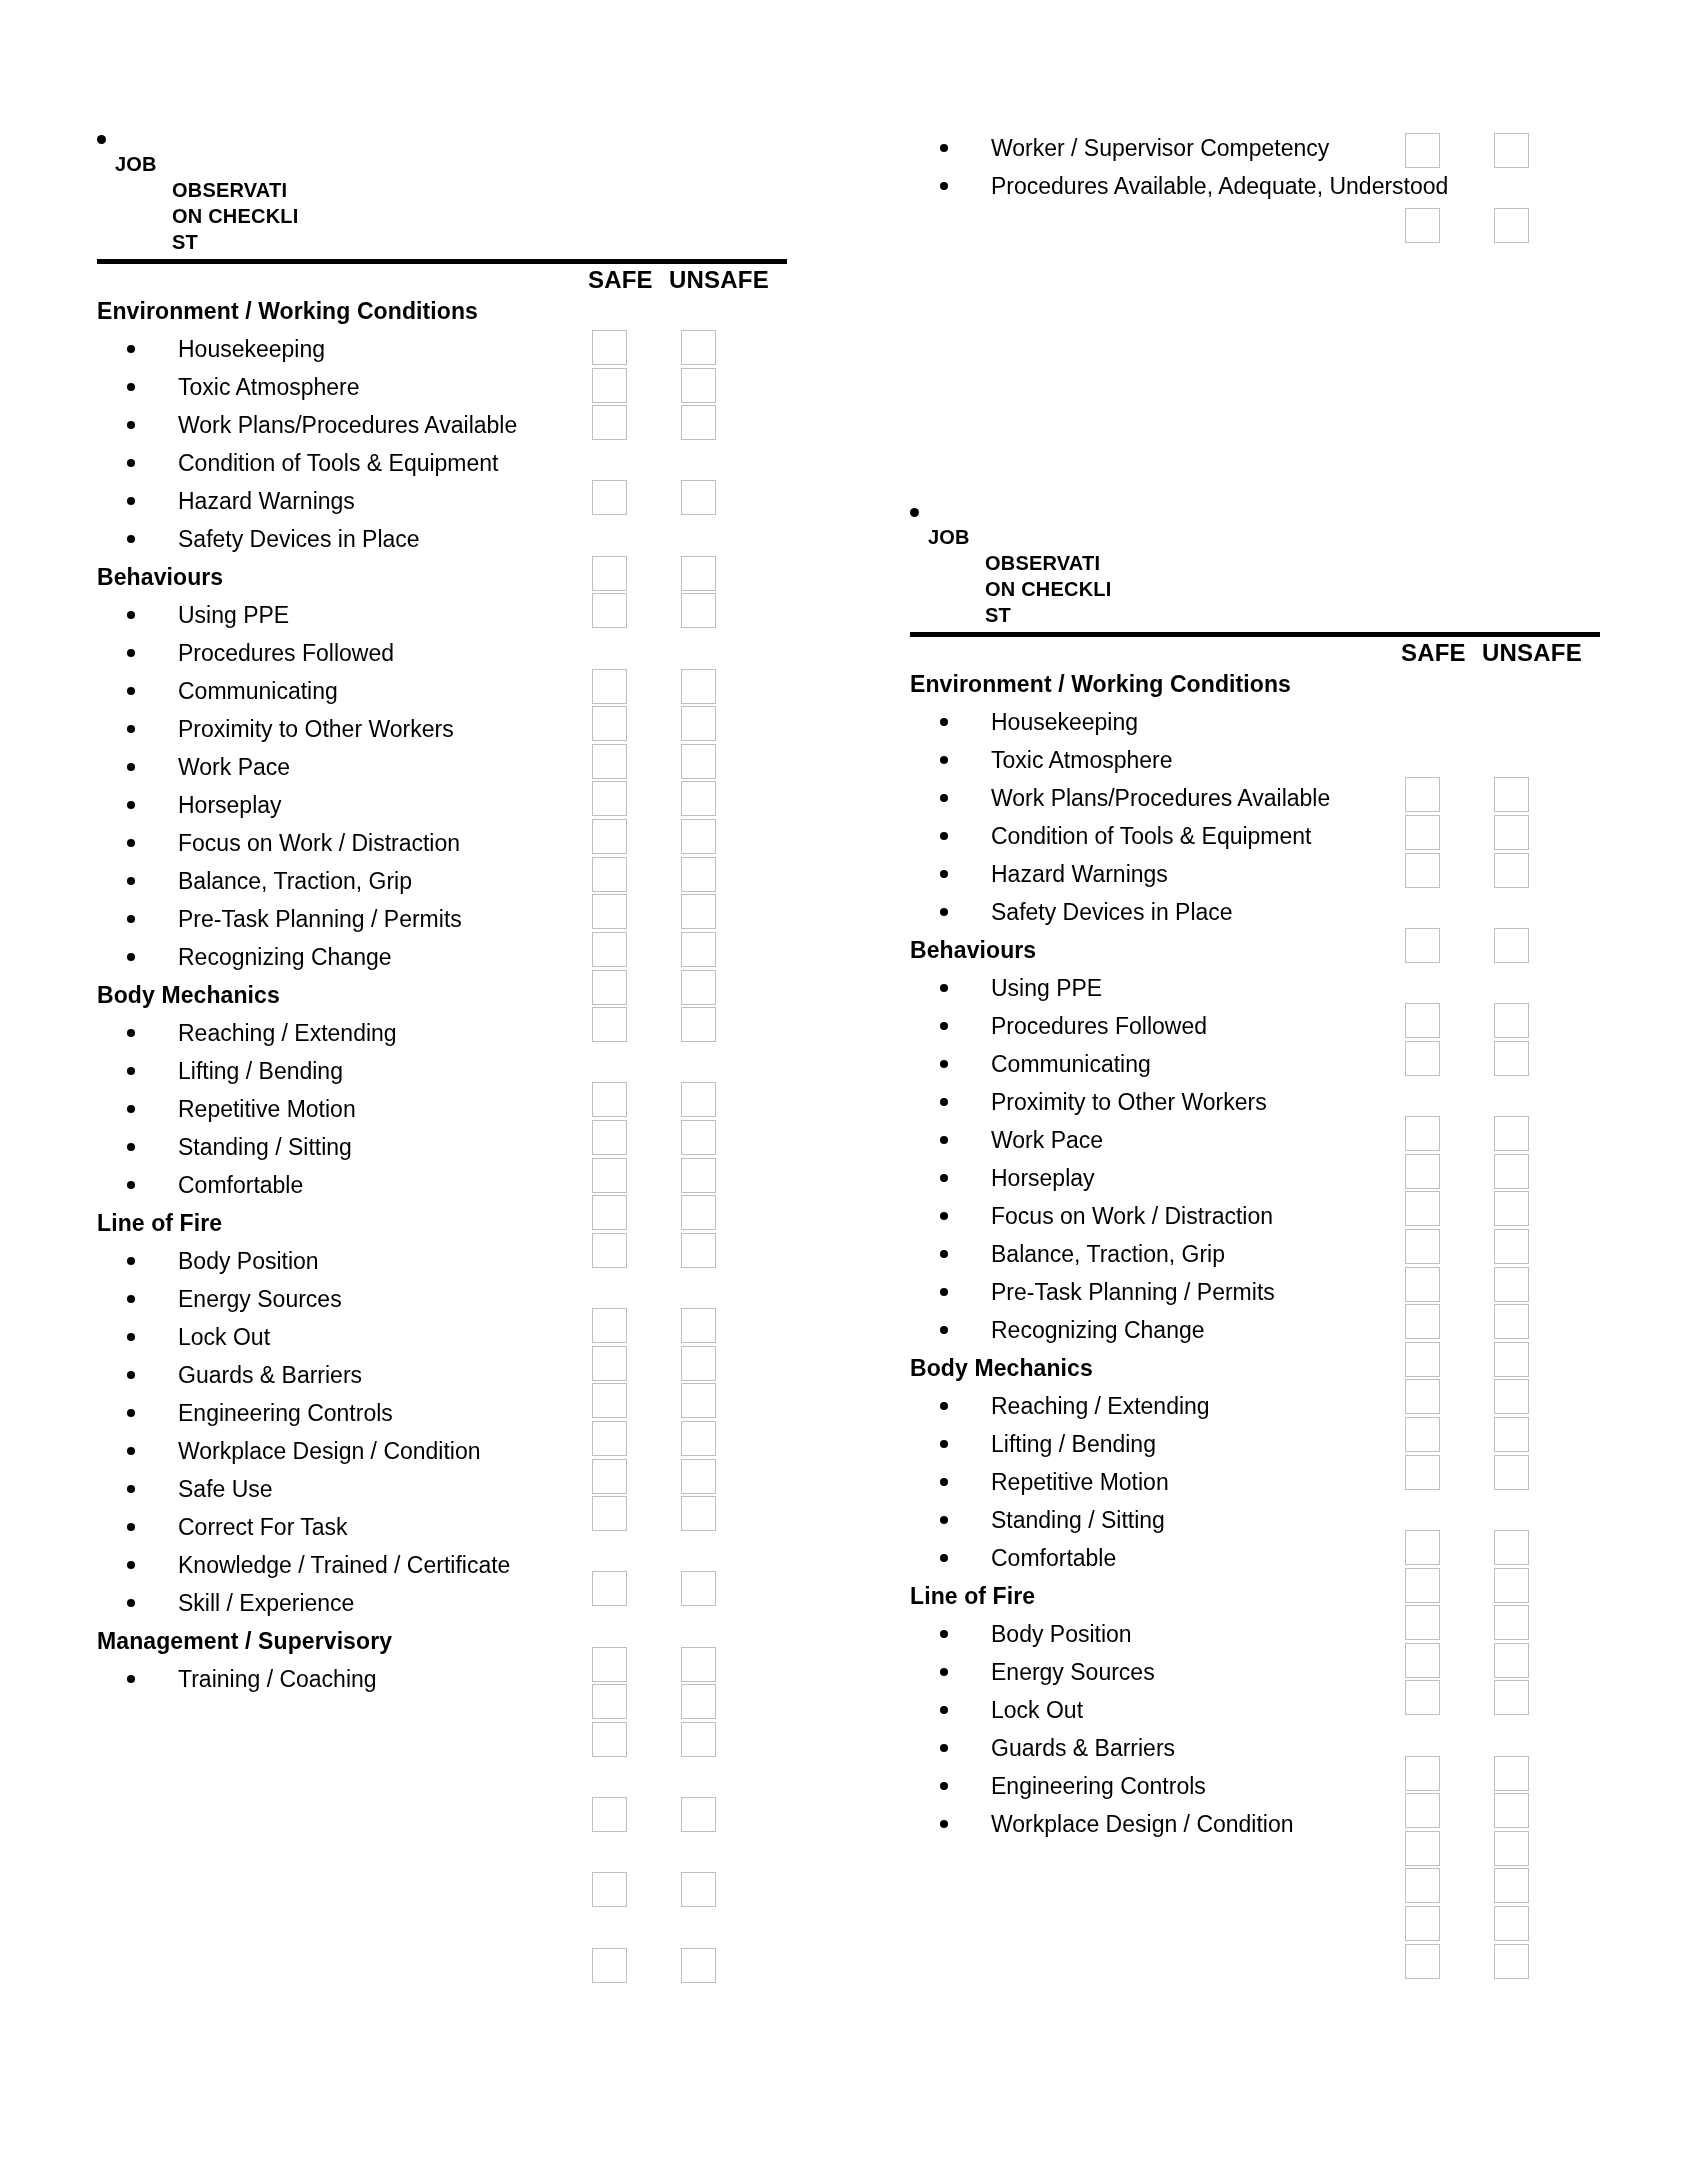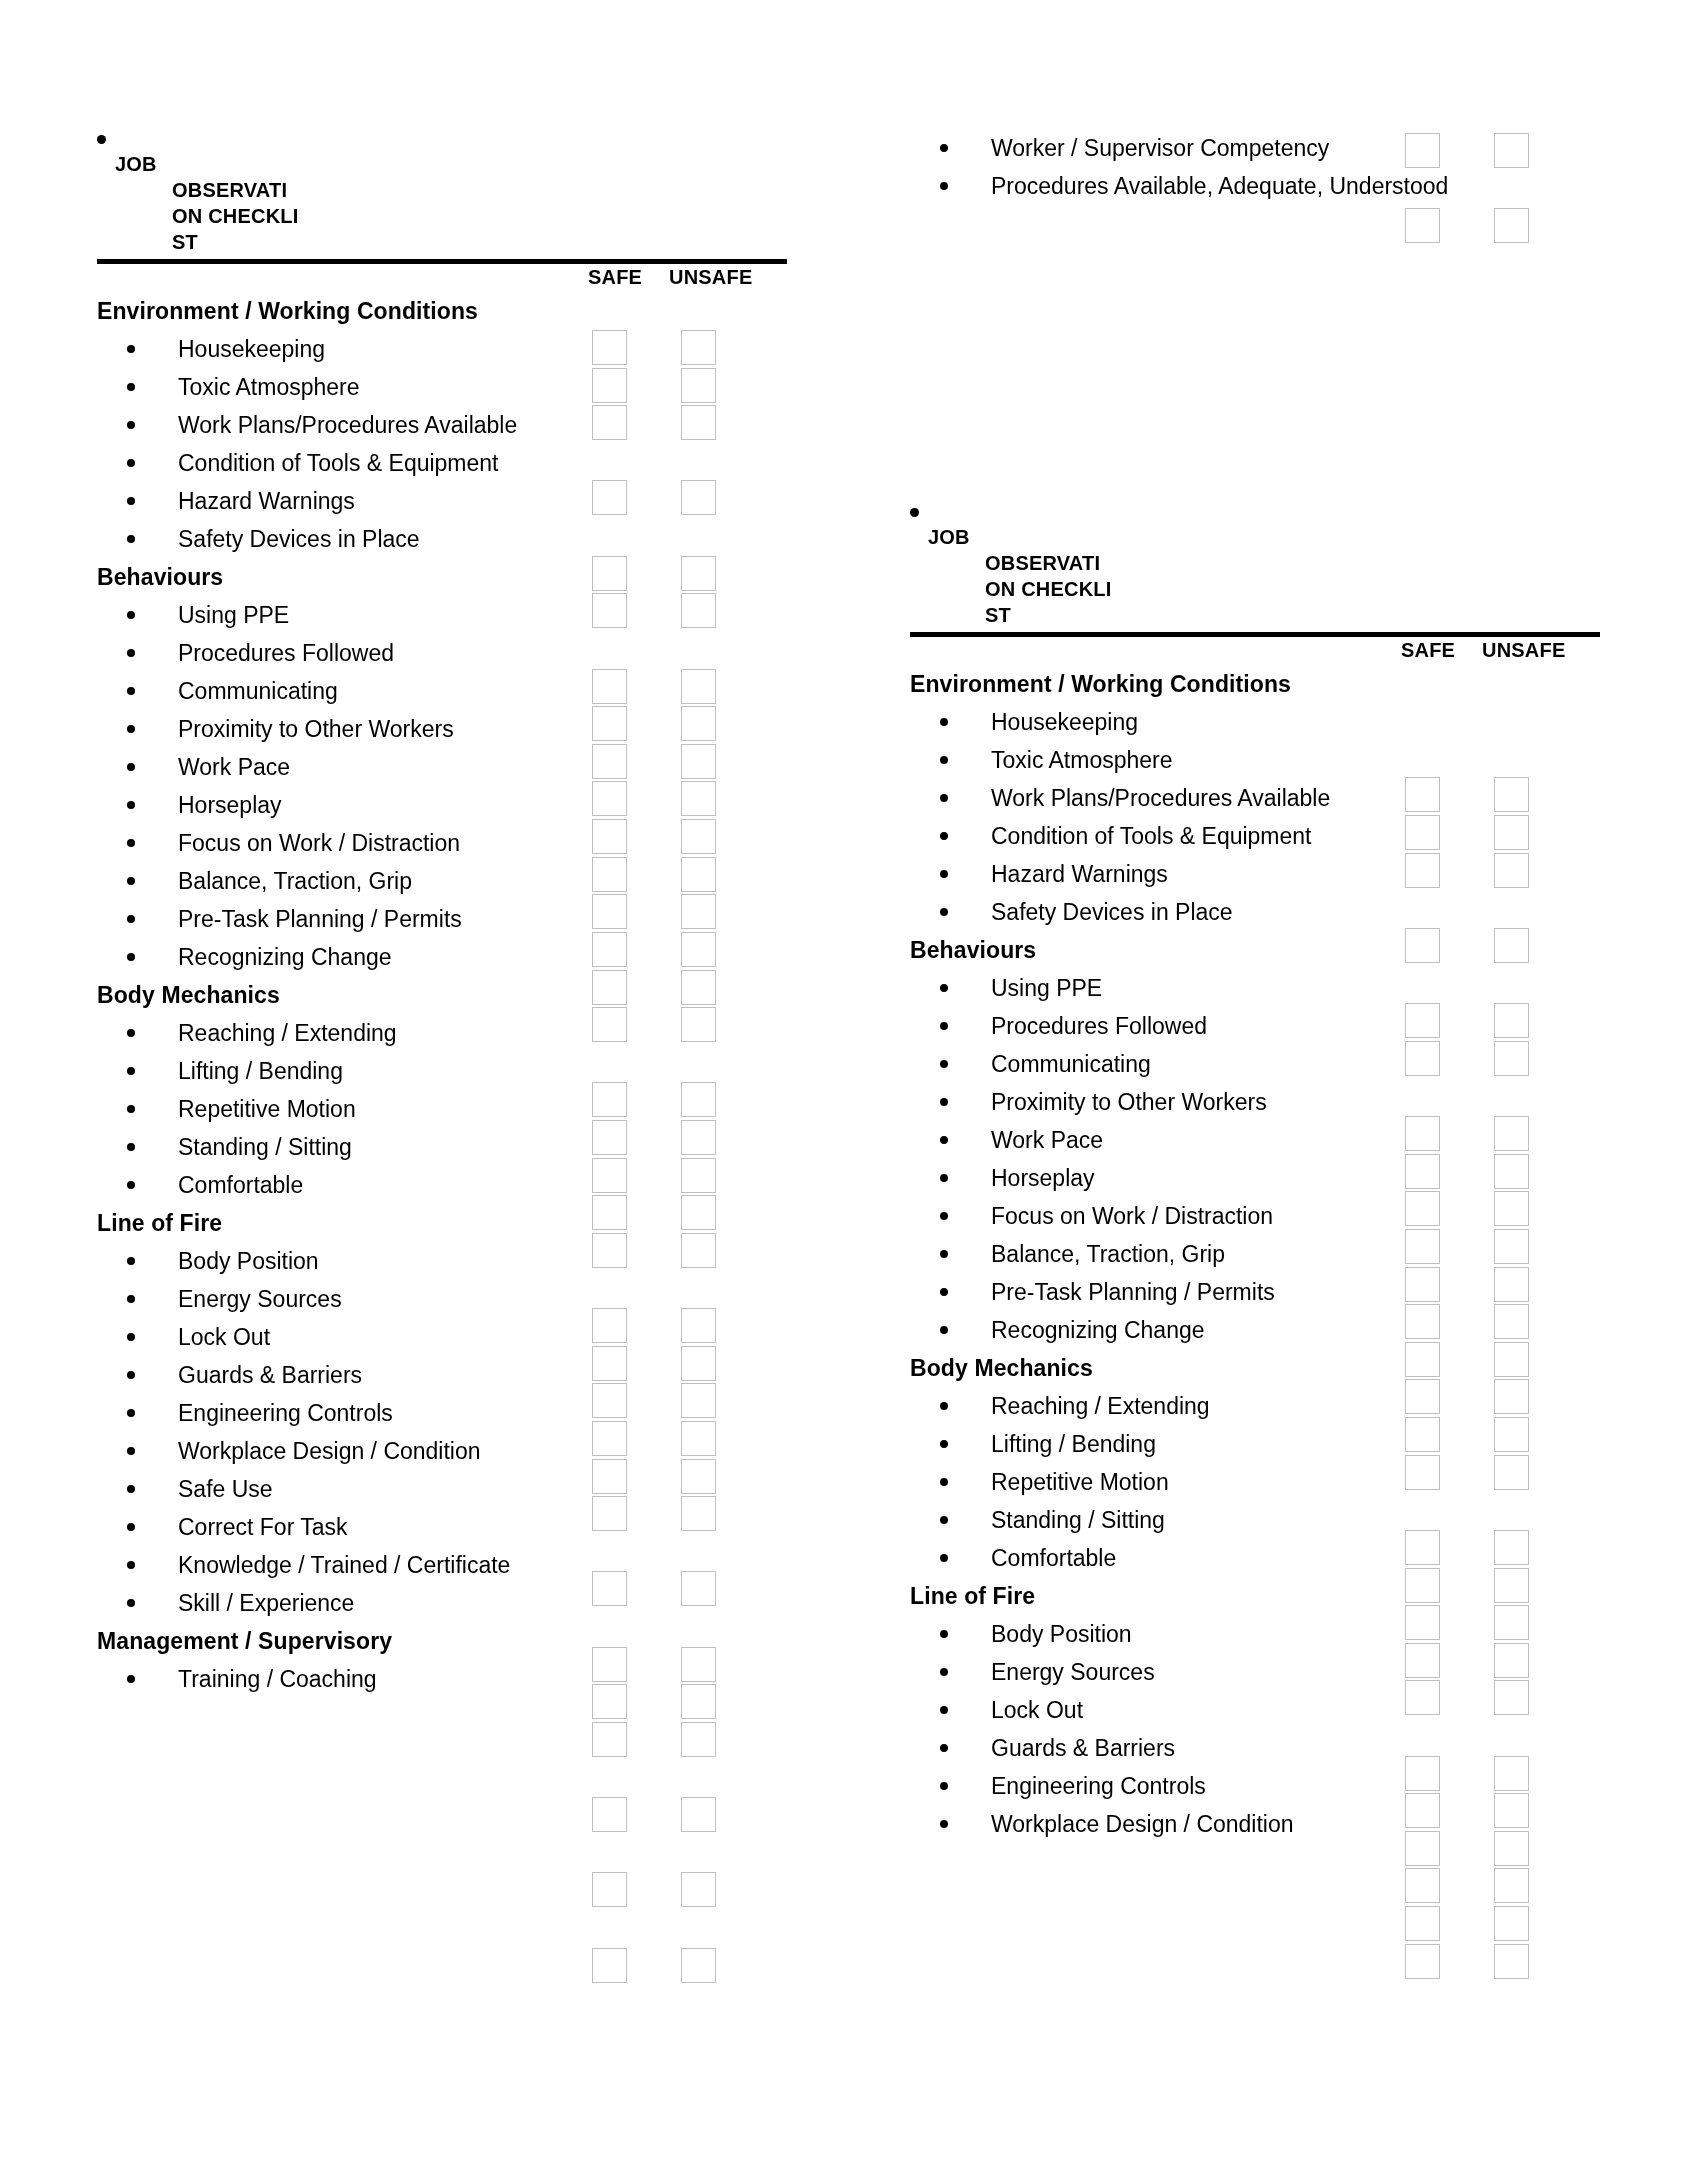--- a/index.html
+++ b/index.html
@@ -38,21 +38,21 @@
   }
 
   
   .rule {
     height: 5px; background: #000000;
     margin-top: 4px; width: 690px;
   }
   .colheads { position: relative; height: 28px; }
   .colhead {
     position: absolute; top: 2px;
-    font-size: 20px; font-weight: bold; letter-spacing: 0.2px;
+    font-size: 24px; font-weight: bold; letter-spacing: 0.2px;
   }
   .colhead.safe   { left: 491px; }
   .colhead.unsafe { left: 572px; }
 
   
   .section-title {
     font-size: 23px; font-weight: bold;
     line-height: 38px;
     letter-spacing: 0.1px;
   }

